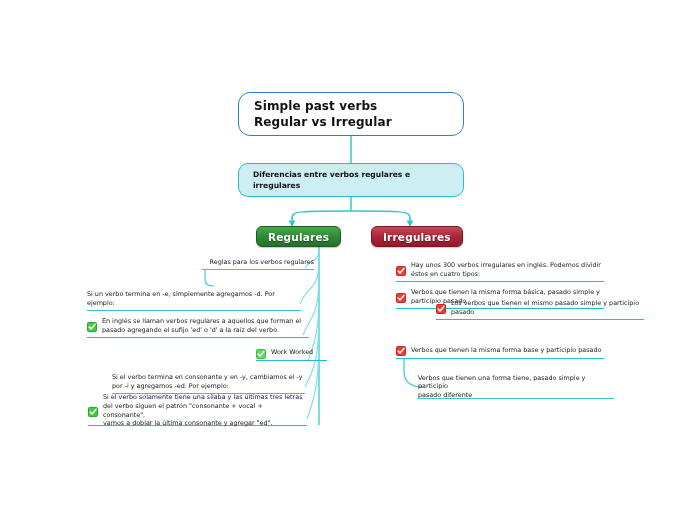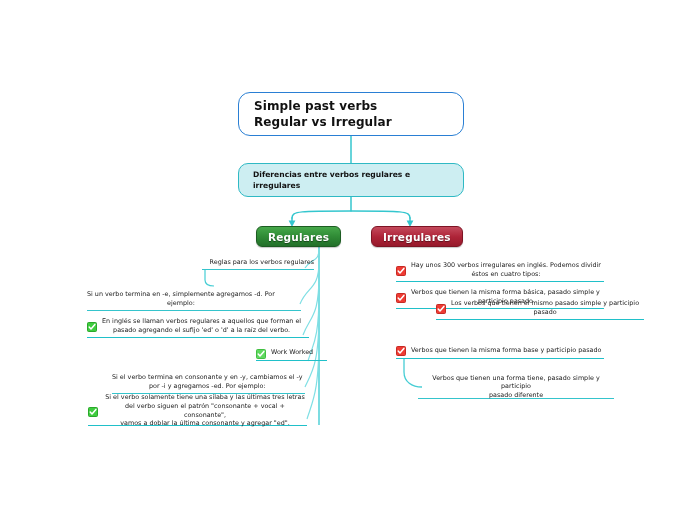--- a/index.html
+++ b/index.html
@@ -109,21 +109,20 @@
     border: 1.3px solid #7d1424;
   }
 
   
   .leaf {
     position: absolute;
     box-sizing: border-box;
     display: flex;
     align-items: center;
     border-bottom: 1.6px solid #20c0c9;
-    text-align: center;
   }
   .leaf.plain { border-bottom-color: #35c4cc; }
   .leaf .leaf-text {
     font-size: 6.4px;
     color: #1a1a1a;
     line-height: 8.6px;
     white-space: pre-line;
     padding-bottom: 2px;
   }
   .leaf.align-right { justify-content: flex-end; }

